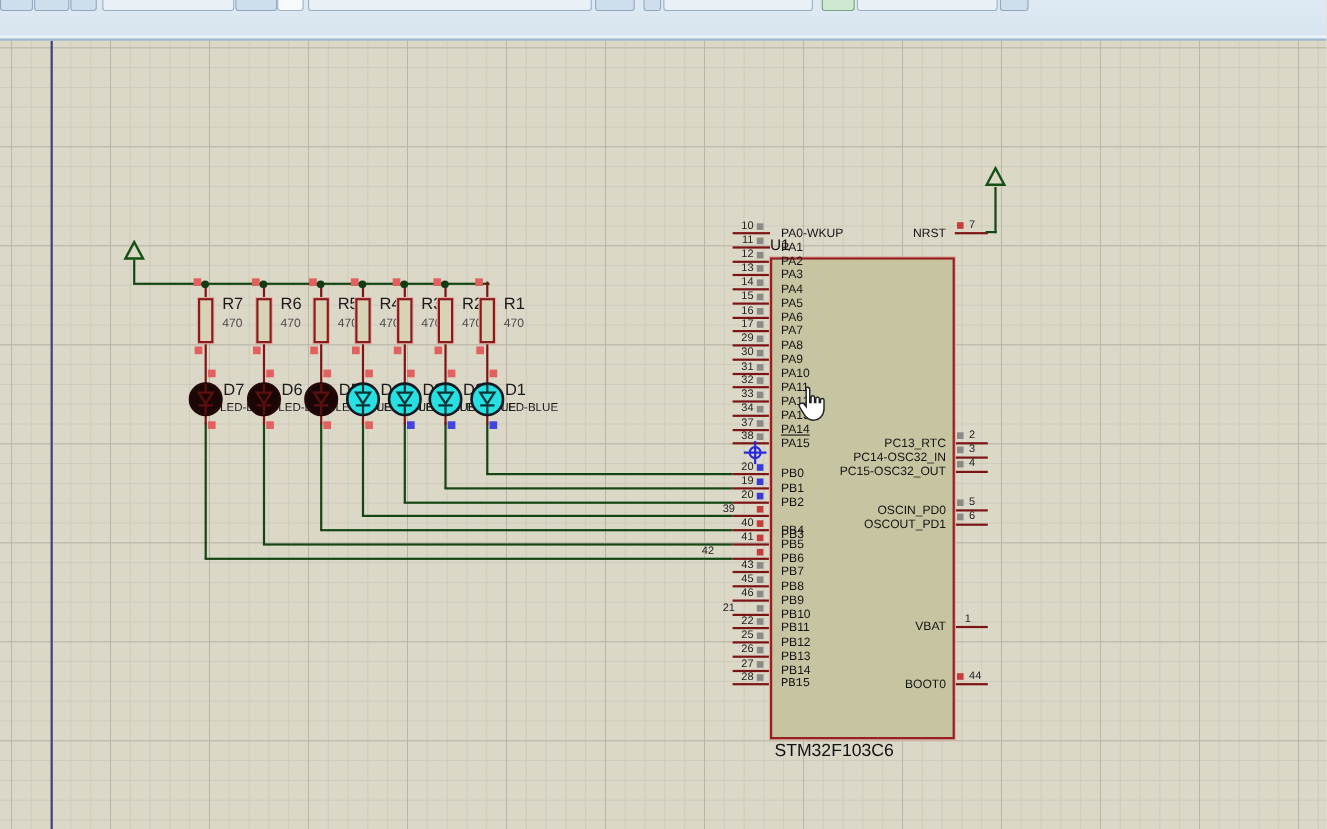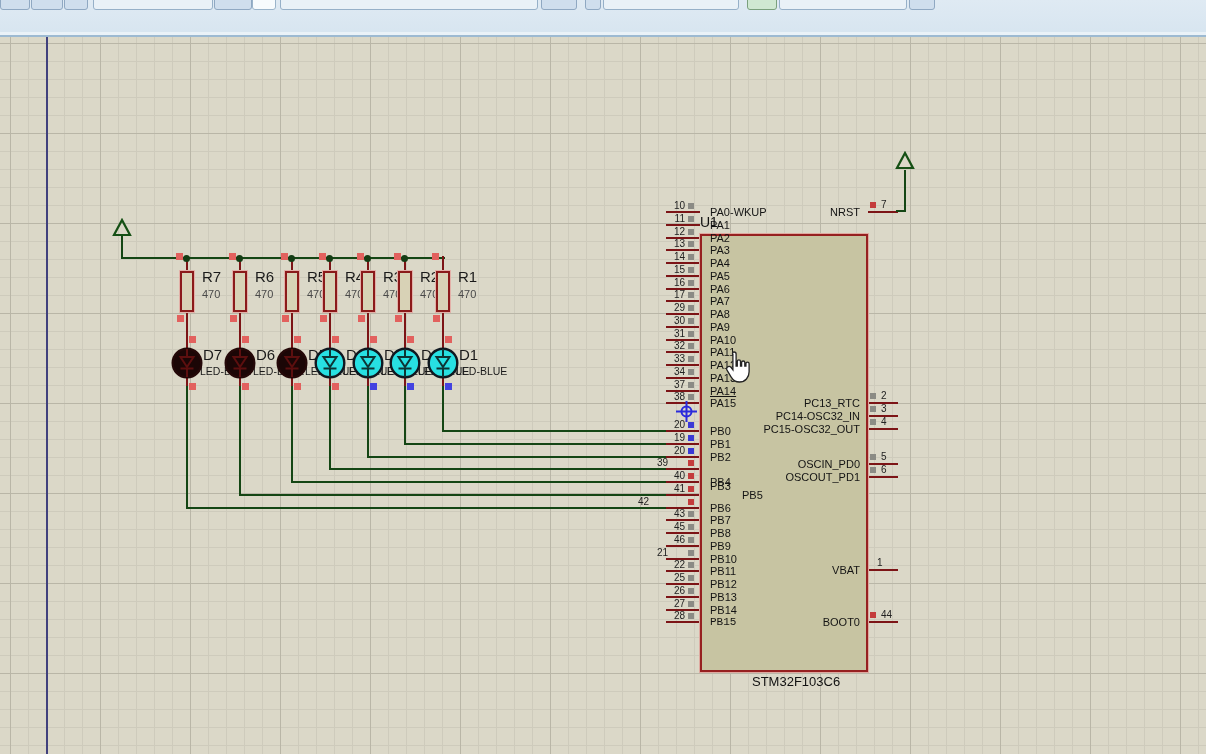--- a/index.html
+++ b/index.html
@@ -30,21 +30,21 @@
   .lead{position:absolute;background:#7c1416;z-index:3;}
   .pinline{position:absolute;background:#7c1416;height:2px;z-index:2;}
   .sq{position:absolute;width:7px;height:7px;z-index:30;}
   .psq{position:absolute;width:6px;height:6px;z-index:30;}
   .dot{position:absolute;width:7px;height:7px;border-radius:50%;background:#143c14;z-index:31;}
   .pnum{position:absolute;font-size:10px;color:#222;z-index:5;width:28px;}
   .plabel{position:absolute;font-size:11px;color:#141414;z-index:6;line-height:12px;white-space:nowrap;}
   .chip{position:absolute;left:700px;top:197px;width:168px;height:438px;background:#c7c4a2;
     border:2px solid #962020;box-sizing:border-box;box-shadow:0 0 0 1px #dfa9a0;z-index:3;}
   .chipref{position:absolute;left:700px;top:177px;font-size:14px;color:#111;z-index:6;}
-  .chippart{position:absolute;left:704px;top:637px;font-size:13px;color:#111;z-index:6;margin-left:48px;}
+  .chippart{position:absolute;left:704px;top:637px;font-size:16px;color:#111;z-index:6;}
   .resbody{position:absolute;width:14px;height:41px;background:#d8d2b6;border:2px solid #8b1a1a;
     box-sizing:border-box;}
   .clabel{position:absolute;font-size:15px;color:#1a1a1a;white-space:nowrap;}
   .cvalue{position:absolute;font-size:11px;color:#494949;white-space:nowrap;}
   .cmodel{position:absolute;font-size:10.5px;color:#1a1a1a;white-space:nowrap;}
   svg{display:block;}
 </style>
 </head>
 <body>
 
@@ -149,21 +149,21 @@
       <div class="pnum" style="left: 657px; top: 420px; text-align: left;">39</div>
       <div class="psq" style="left: 688px; top: 423px; background: rgb(196, 60, 60);"></div>
       <div class="plabel" style="left: 710px; top: 443px;">PB3</div>
       <div class="pinline" style="left: 666px; top: 444px; width: 34px;"></div>
       <div class="pnum" style="left: 657px; top: 433px; text-align: right;">40</div>
       <div class="psq" style="left: 688px; top: 436px; background: rgb(196, 60, 60);"></div>
       <div class="plabel" style="left: 710px; top: 439px;">PB4</div>
       <div class="pinline" style="left: 666px; top: 457px; width: 34px;"></div>
       <div class="pnum" style="left: 657px; top: 446px; text-align: right;">41</div>
       <div class="psq" style="left: 688px; top: 449px; background: rgb(196, 60, 60);"></div>
-      <div class="plabel" style="left: 710px; top: 452px; margin-left: 32px;">PB5</div>
+      <div class="plabel" style="left: 710px; top: 452px;">PB5</div>
       <div class="pinline" style="left: 666px; top: 470px; width: 34px;"></div>
       <div class="pnum" style="left: 638px; top: 459px; ">42</div>
       <div class="psq" style="left: 688px; top: 462px; background: rgb(196, 60, 60);"></div>
       <div class="plabel" style="left: 710px; top: 465px;">PB6</div>
       <div class="pinline" style="left: 666px; top: 482px; width: 34px;"></div>
       <div class="pnum" style="left: 657px; top: 471px; text-align: right;">43</div>
       <div class="psq" style="left: 688px; top: 474px; background: rgb(139, 139, 133);"></div>
       <div class="plabel" style="left: 710px; top: 477px;">PB7</div>
       <div class="pinline" style="left: 666px; top: 495px; width: 34px;"></div>
       <div class="pnum" style="left: 657px; top: 484px; text-align: right;">45</div>

